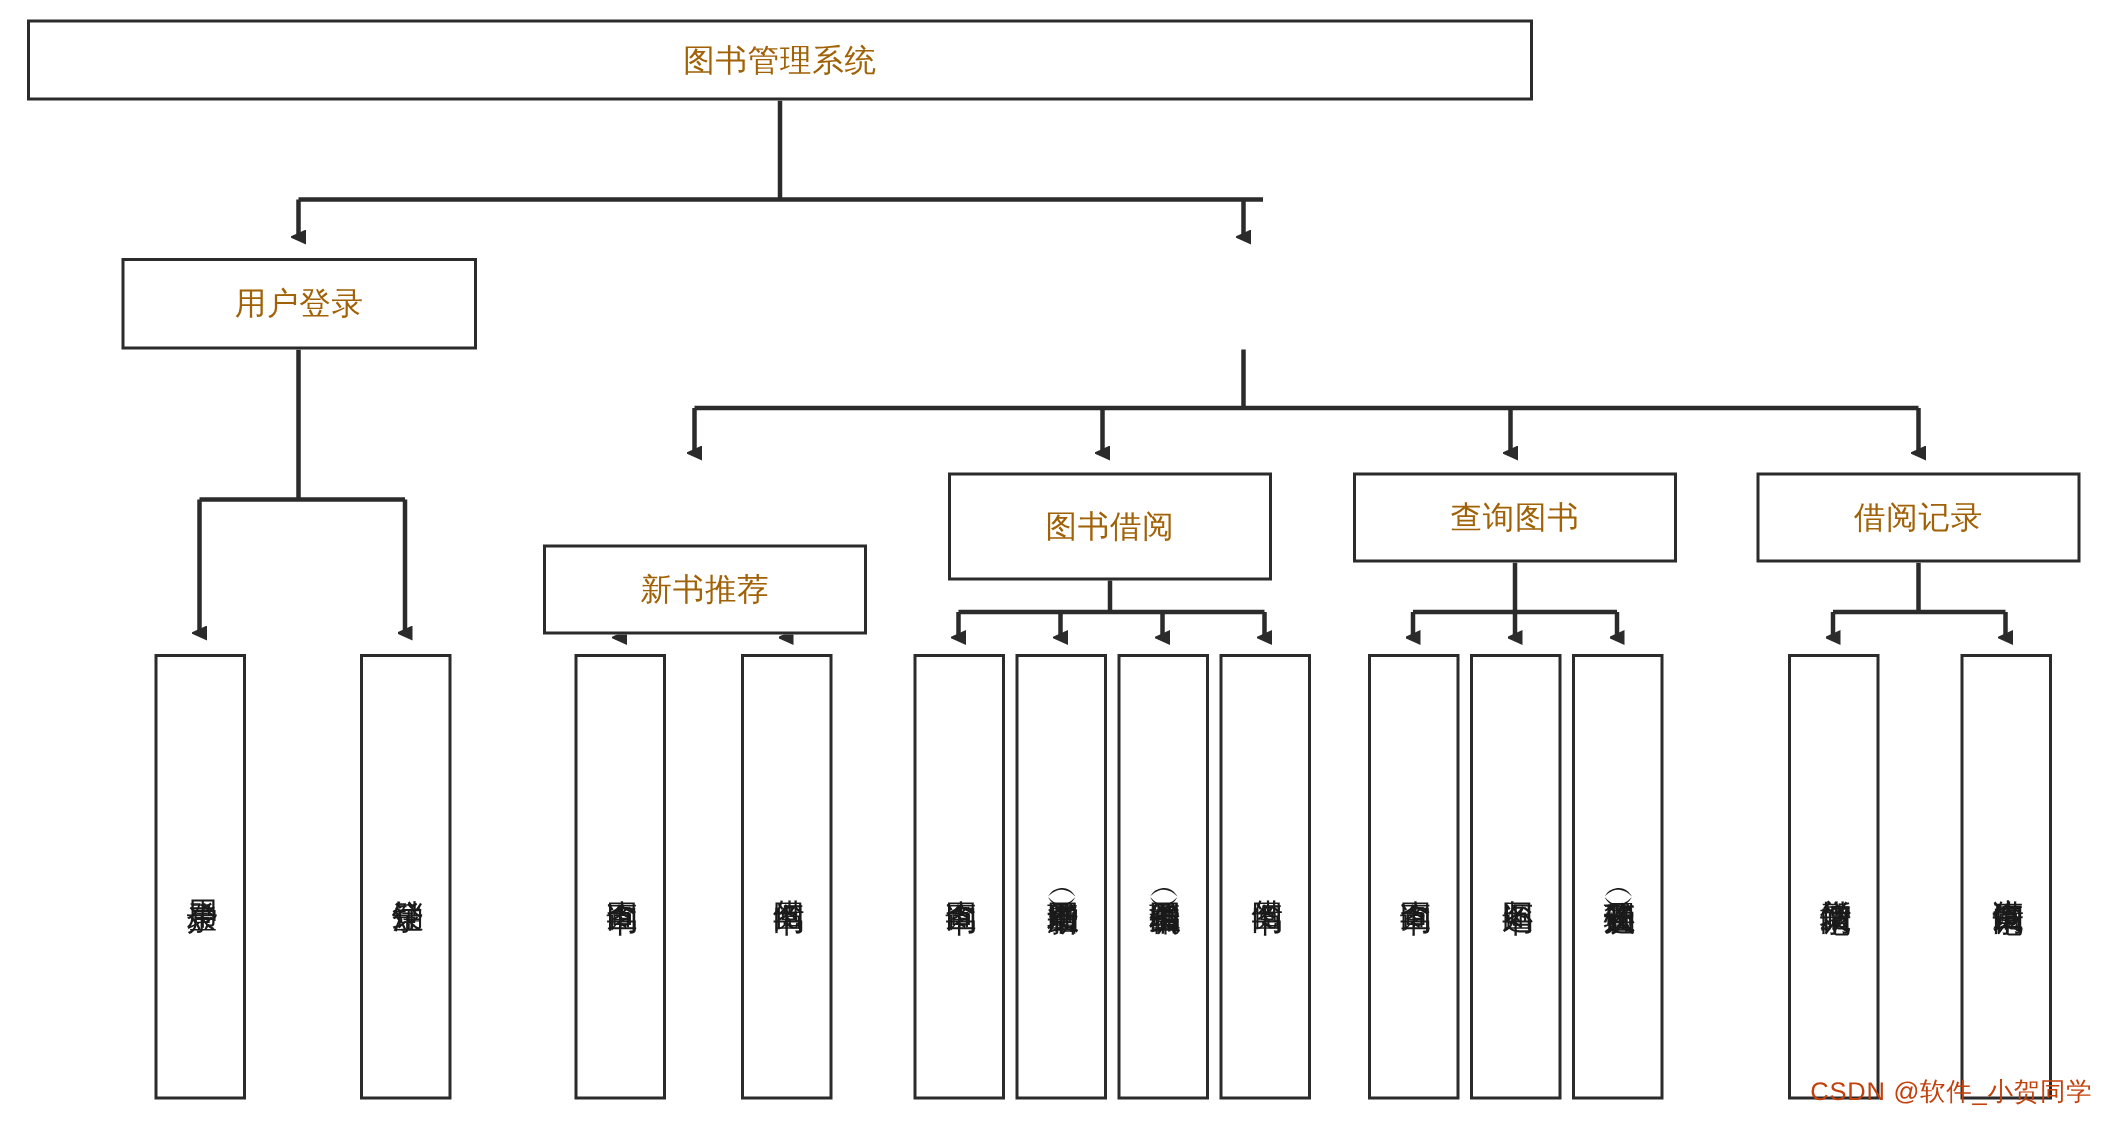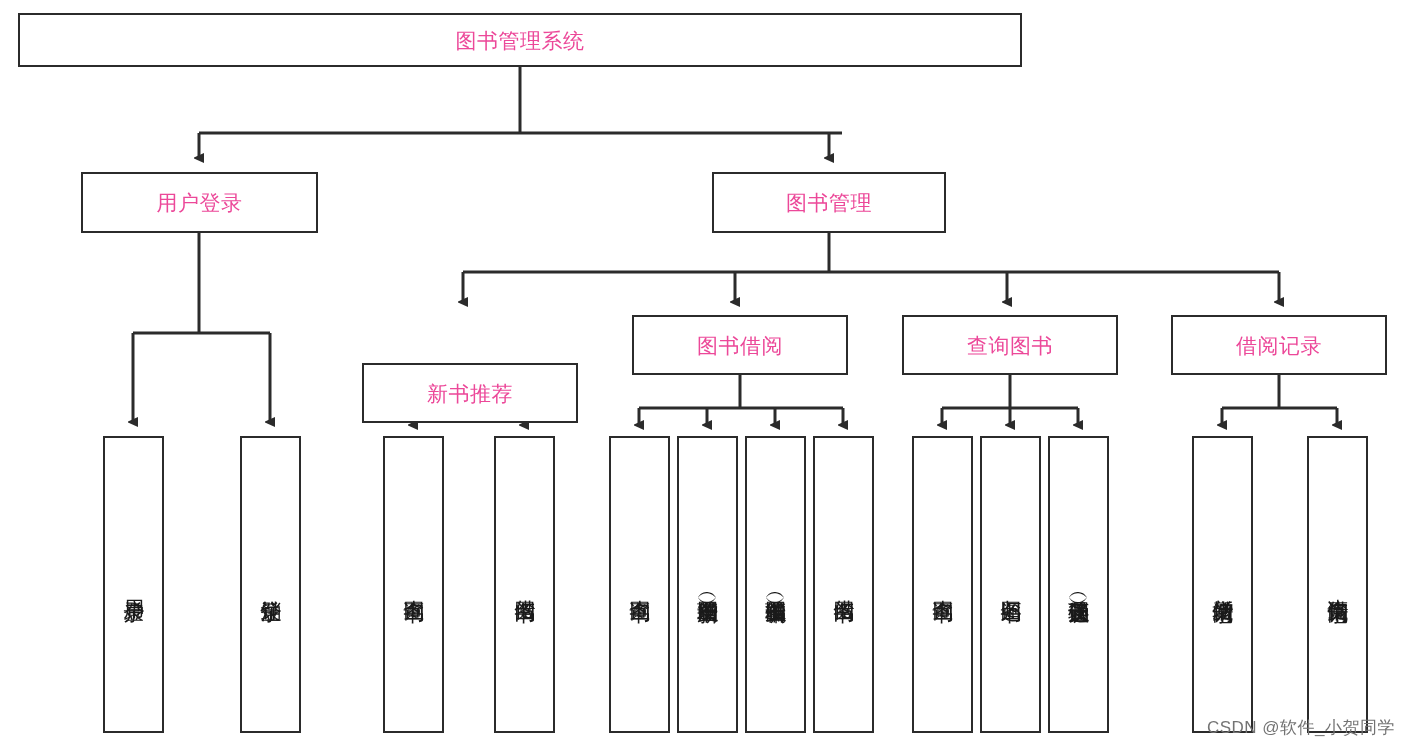--- a/index.html
+++ b/index.html
@@ -32,21 +32,21 @@
     box-sizing: border-box;
     background: #ffffff;
     border: 2px solid #2b2b2b;
     display: flex;
     align-items: center;
     justify-content: center;
     overflow: hidden;
   }
   .node-h .node-label {
     font-size: 21px;
-    color: #ec4899;
+    color: #a16207;
     letter-spacing: 0.5px;
     line-height: 1;
     white-space: nowrap;
   }
   .node-v {
     align-items: center;
     justify-content: center;
   }
   .node-v .node-label {
     writing-mode: vertical-rl;
@@ -60,21 +60,21 @@
   }
   .node-v.tight .node-label {
     line-height: 1.06;
     letter-spacing: 0px;
   }
   .watermark {
     position: absolute;
     right: 10px;
     bottom: 8px;
     font-size: 17px;
-    color: #737373;
+    color: #c2410c;
     white-space: nowrap;
     letter-spacing: 0.5px;
   }
 </style>
 </head>
 <body>
 
 <div id="diagram-root">
 
   <svg class="edges" viewBox="0 0 1405 747" xmlns="http://www.w3.org/2000/svg">
@@ -128,29 +128,26 @@
   </svg>
 
   <div class="node node-h" style="left:18px; top:13px; width:1004px; height:54px;">
     <span class="node-label">图书管理系统</span>
   </div>
 
   <div class="node node-h" style="left:81px; top:172px; width:237px; height:61px;">
     <span class="node-label">用户登录</span>
   </div>
 
-  <div class="node node-h" style="left:712px; top:172px; width:234px; height:61px;">
-    <span class="node-label">图书管理</span>
-  </div>
 
   <div class="node node-h" style="left:362px; top:315px; width:216px; height:60px;margin-top:48px;">
     <span class="node-label">新书推荐</span>
   </div>
 
-  <div class="node node-h" style="left:632px; top:315px; width:216px; height:60px;">
+  <div class="node node-h" style="left:632px; top:315px; width:216px; height:72px;">
     <span class="node-label">图书借阅</span>
   </div>
 
   <div class="node node-h" style="left:902px; top:315px; width:216px; height:60px;">
     <span class="node-label">查询图书</span>
   </div>
 
   <div class="node node-h" style="left:1171px; top:315px; width:216px; height:60px;">
     <span class="node-label">借阅记录</span>
   </div>

